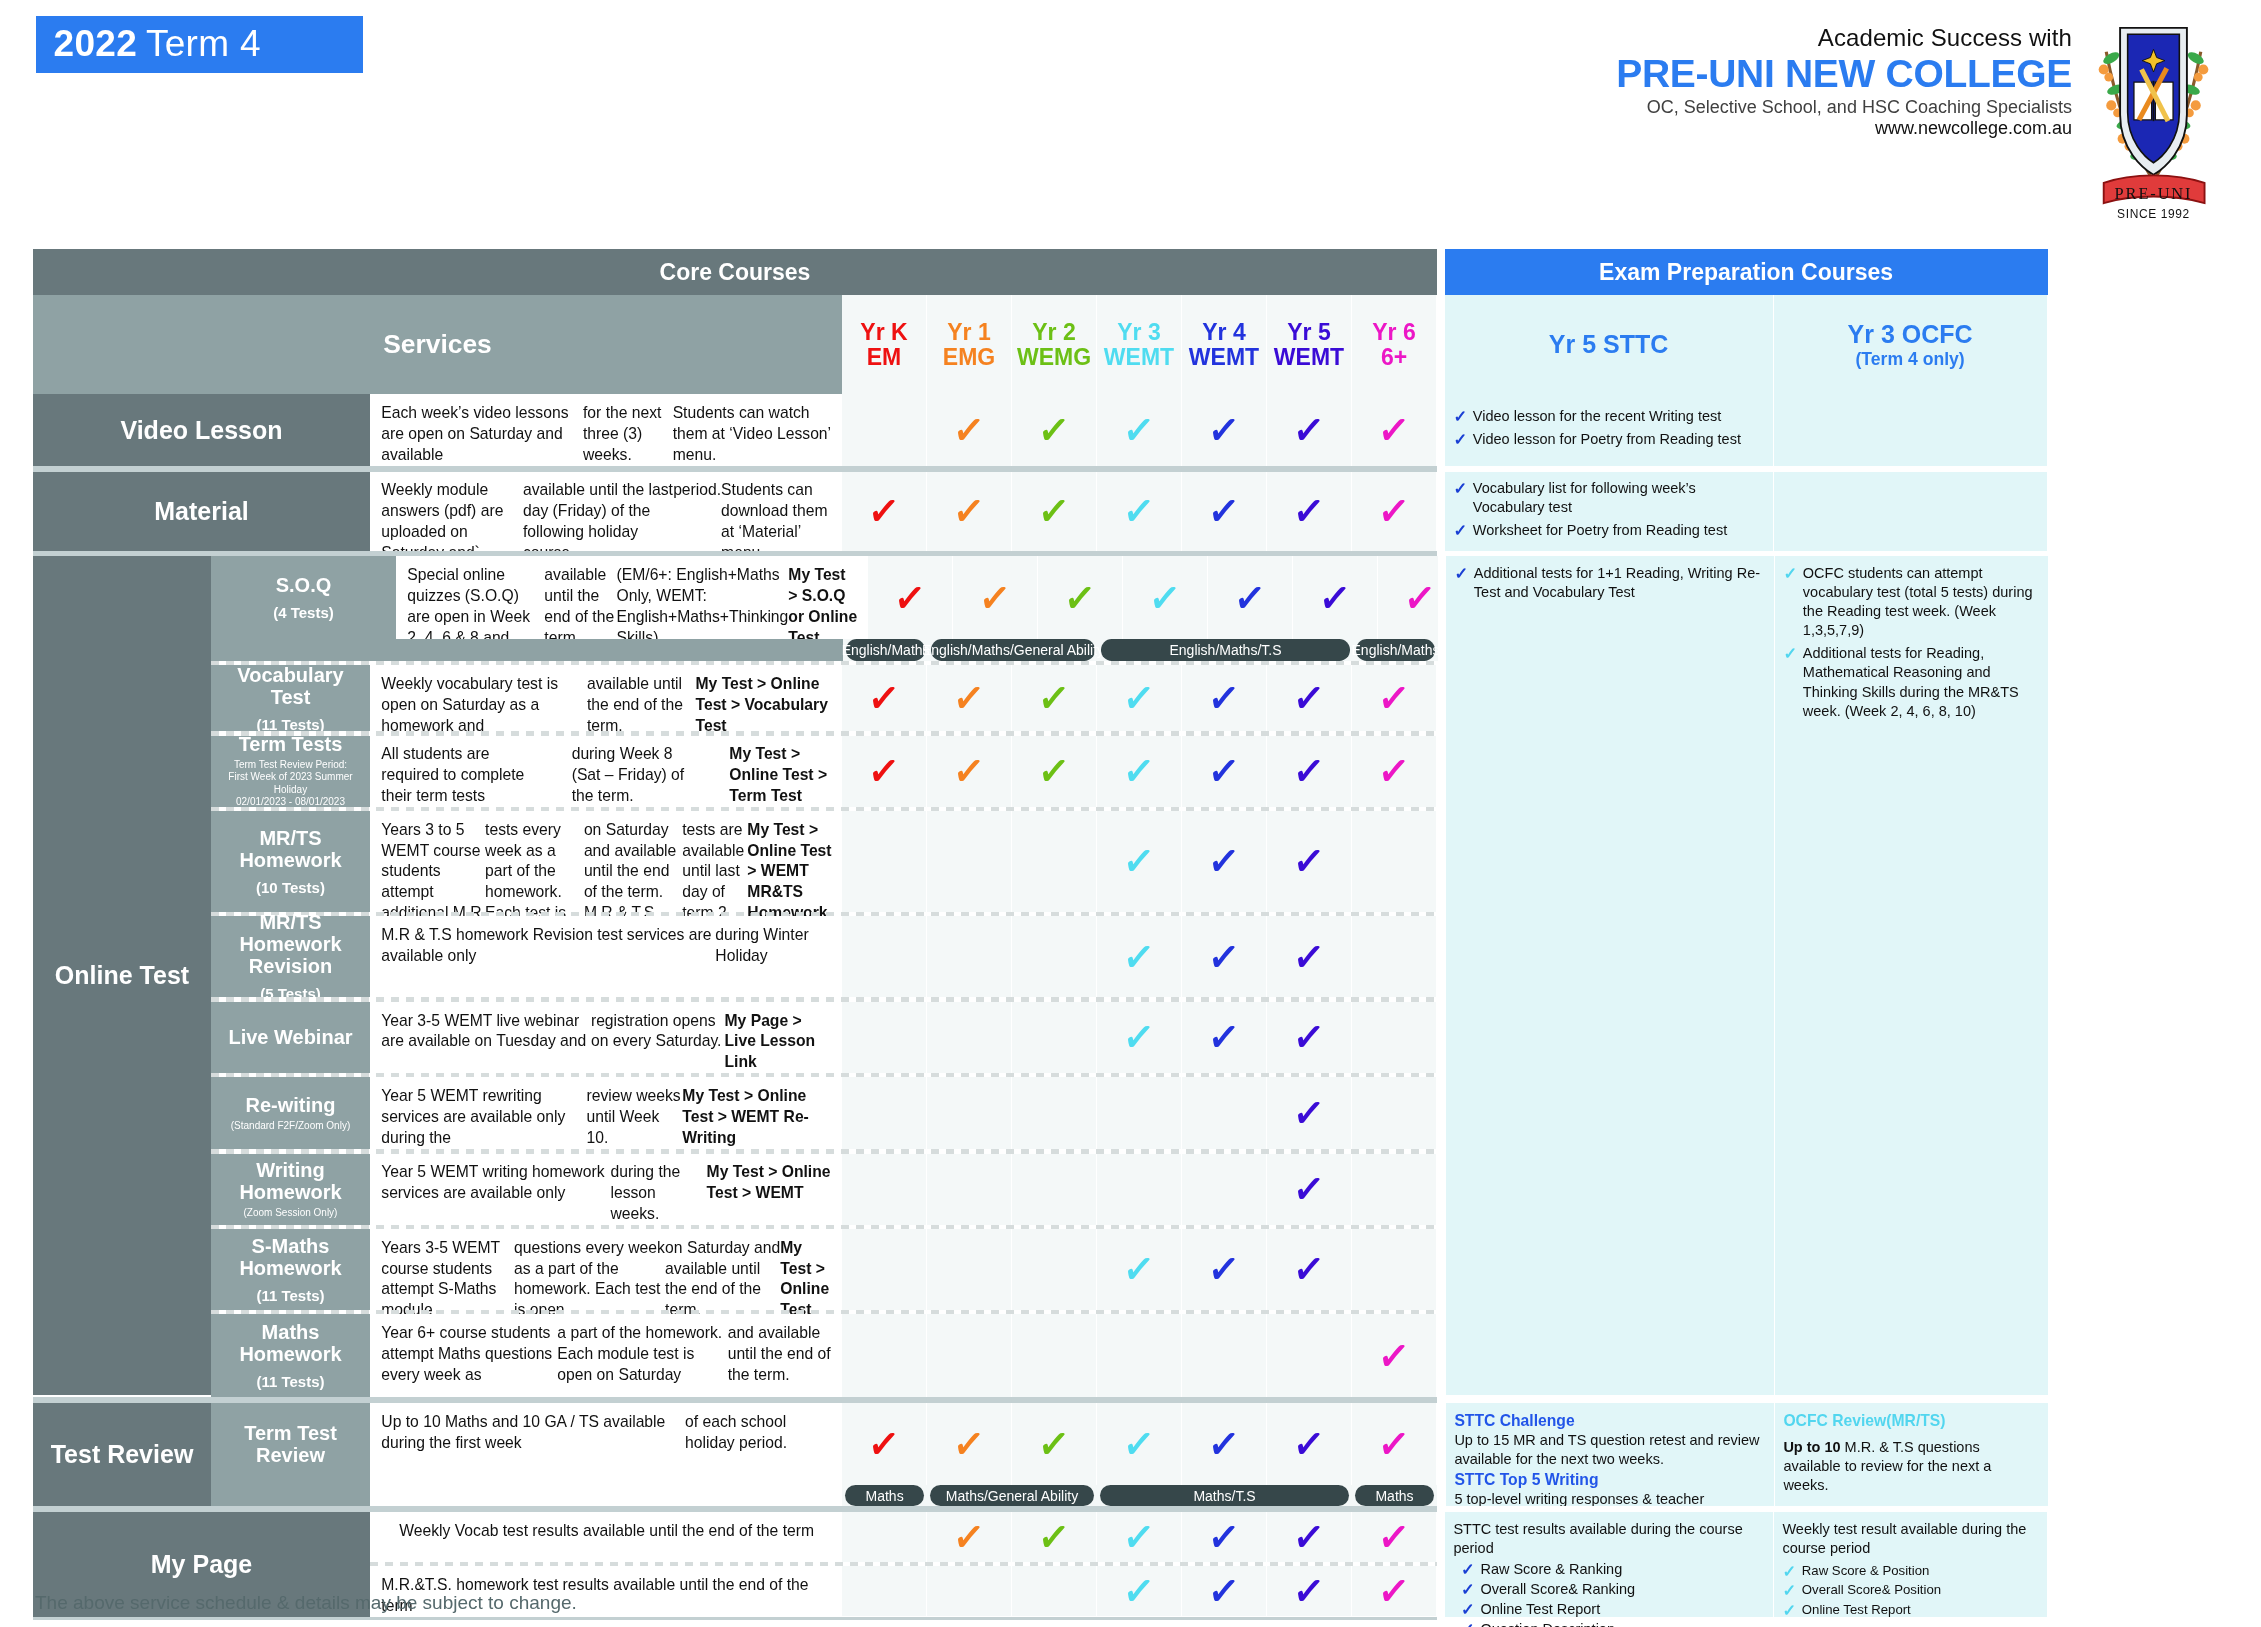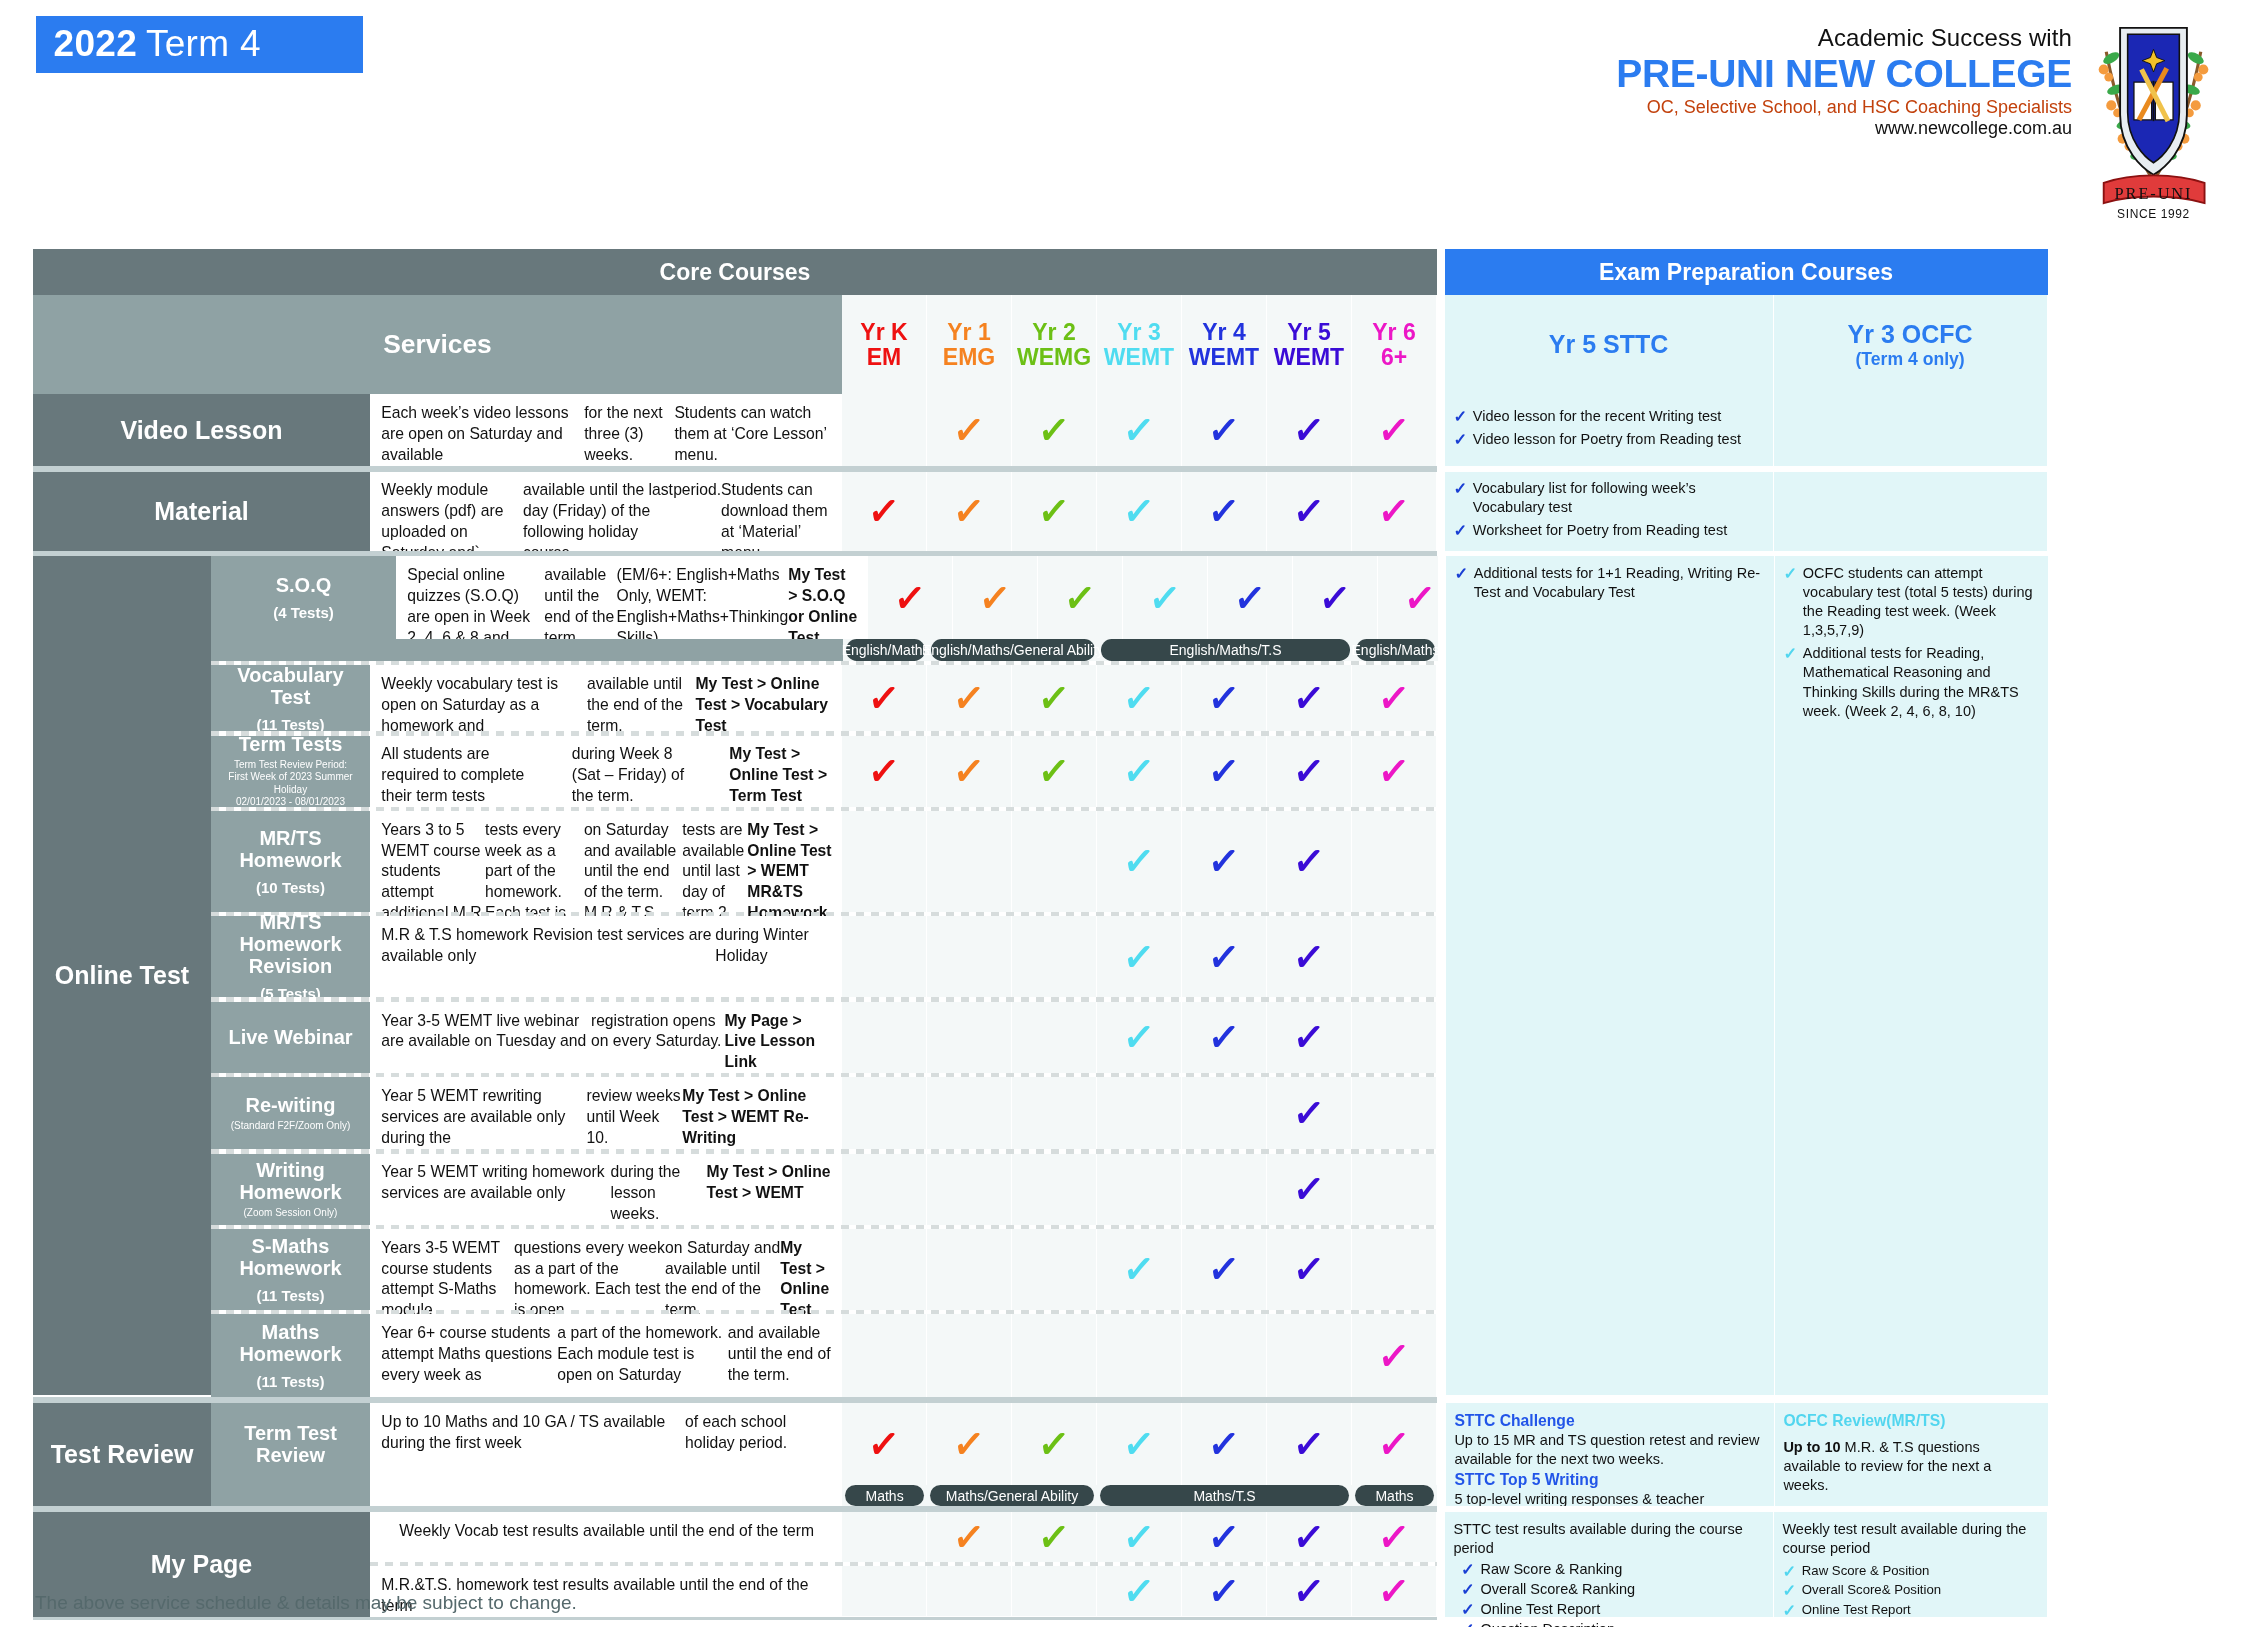--- a/index.html
+++ b/index.html
@@ -24,21 +24,21 @@
   }
   .term-badge b { font-weight: 700; margin-right: 8.8px; }
   .main-title {
     position: absolute; left: 35px; top: 91px;
     font-size: 74px; font-weight: 700; color: #111;
     letter-spacing: -0.6px;
   }
   .brand { position: absolute; right: 189px; top: 24px; text-align: right; }
   .brand-line1 { font-size: 24px; color: #111; letter-spacing: 0.1px; }
   .brand-line2 { font-size: 39px; font-weight: 700; color: #2b7cf0; letter-spacing: -0.3px; line-height: 1.12; }
-  .brand-line3 { font-size: 18px; color: #c2410c; margin-top: 1.3px; }
+  .brand-line3 { font-size: 18px; color: #404040; margin-top: 1.3px; }
   .brand-line4 { font-size: 18px; color: #111; }
   .crest { position: absolute; right: 35px; top: 14px; width: 145px; height: 208px; }
 
   
   .tbl { position: absolute; left: 33px; top: 249px; width: 2199px; }
   .row { display: flex; width: 100%; align-items: stretch; }
 
   
   .hdr-core {
     background: #68787c; color: #fff;
@@ -253,21 +253,21 @@
         <div class="exam-head" style="width: 274px; flex: 0 0 auto;">
           <div class="e1">Yr 3 OCFC</div>
           <div class="e2">(Term 4 only)</div>
         </div>
       </div>
       <div class="row">
         <div class="cat-cell" style="width: 337px; flex: 0 0 auto; height: 72px;">Video Lesson</div>
         <div class="desc-cell" style="width: 472px; flex: 0 0 auto; height: 72px;">
           <div>Each week’s video lessons are open on Saturday and available</div>
           <div>for the next three (3) weeks.</div>
-          <div>Students can watch them at ‘Core Lesson’ menu.</div>
+          <div>Students can watch them at ‘Video Lesson’ menu.</div>
         </div>
         <div class="tick-cell" style="width: 85px; flex: 0 0 auto; height: 72px;"></div>
         <div class="tick-cell" style="width: 85px; flex: 0 0 auto; height: 72px;">
           <span class="chk" style="color: rgb(245, 130, 32);">✓</span>
         </div>
         <div class="tick-cell" style="width: 85px; flex: 0 0 auto; height: 72px;">
           <span class="chk" style="color: rgb(108, 192, 21);">✓</span>
         </div>
         <div class="tick-cell" style="width: 85px; flex: 0 0 auto; height: 72px;">
           <span class="chk" style="color: rgb(79, 220, 240);">✓</span>

